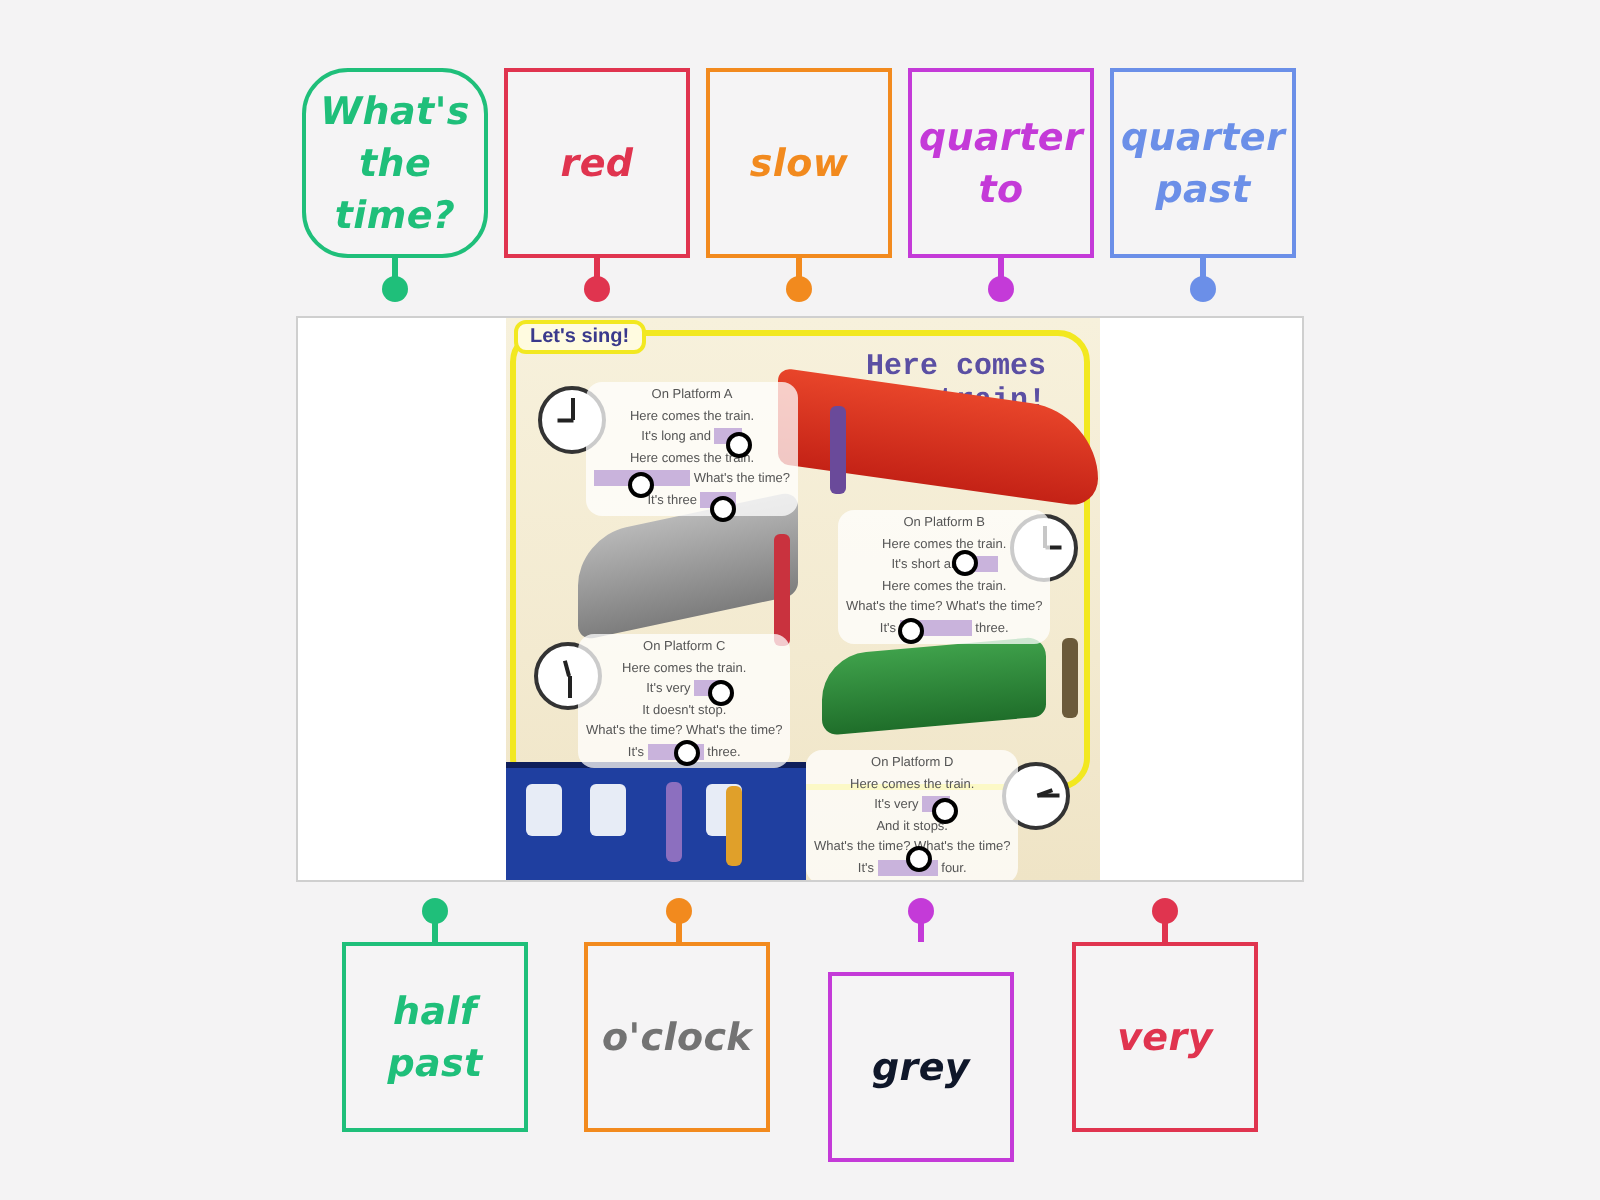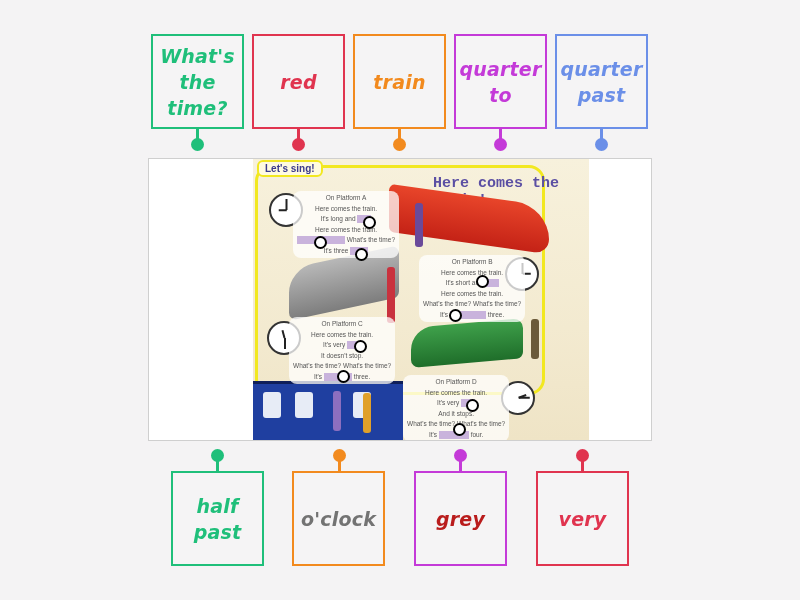--- a/index.html
+++ b/index.html
@@ -18,21 +18,21 @@
   }
   .card span { white-space:pre-line; }
   .stem { position:absolute; width:3px; }
   .dot { position:absolute; width:13px; height:13px; border-radius:50%; }
 
   .frame {
     position:absolute; left:148px; top:158px; width:502px; height:281px;
     border:1px solid #cfcfcf; background:#ffffff; overflow:hidden;
   }
   .book {
-    position:absolute; left:104px; top:0; width:336px; height:281px;
+    position:absolute; left:104px; top:0; width:297px; height:281px;
     background:linear-gradient(180deg,#f7f1dc 0%,#f3ead0 60%,#efe4c6 100%);
   }
   .yellow-ring {
     position:absolute; left:2px; top:6px; width:290px; height:230px;
     border:3px solid #f2e820; border-radius:16px; box-sizing:border-box;
   }
   .sing-tag {
     position:absolute; left:4px; top:1px; padding:1px 6px;
     background:#fffbe0; border:2px solid #f2e820; border-radius:6px;
     color:#3b3a8c; font-size:10px; font-weight:bold; font-family:"Liberation Sans", sans-serif;
@@ -82,36 +82,36 @@
   .person { position:absolute; width:8px; border-radius:3px; }
 
   .handle {
     position:absolute; width:9px; height:9px; border-radius:50%;
     border:2.5px solid #000; background:#fff;
   }
 </style>
 </head>
 <body>
 
-<div class="card" style="left:151px;top:34px;border-color:#1fbf7a;color:#1fbf7a;">
+<div class="card" style="left:151px;top:34px;border-color:#1fbf7a;color:#1fbf7a;border-radius:23px;">
     <span>What's
 the
 time?</span>
   </div>
 <div class="stem" style="left:196px;top:129px;height:10px;background:#1fbf7a;"></div>
 <div class="dot" style="left:191px;top:138px;background:#1fbf7a;"></div>
 
 <div class="card" style="left:252px;top:34px;border-color:#e0344f;color:#e0344f;">
     <span>red</span>
   </div>
 <div class="stem" style="left:297px;top:129px;height:10px;background:#e0344f;"></div>
 <div class="dot" style="left:292px;top:138px;background:#e0344f;"></div>
 
 <div class="card" style="left:353px;top:34px;border-color:#f28a1e;color:#f28a1e;">
-    <span>train</span>
+    <span>slow</span>
   </div>
 <div class="stem" style="left:398px;top:129px;height:10px;background:#f28a1e;"></div>
 <div class="dot" style="left:393px;top:138px;background:#f28a1e;"></div>
 
 <div class="card" style="left:454px;top:34px;border-color:#c43ad8;color:#c43ad8;">
     <span>quarter
 to</span>
   </div>
 <div class="stem" style="left:499px;top:129px;height:10px;background:#c43ad8;"></div>
 <div class="dot" style="left:494px;top:138px;background:#c43ad8;"></div>
@@ -201,21 +201,21 @@
   </div>
 
 <div class="dot" style="left:333px;top:449px;background:#f28a1e;"></div>
 <div class="stem" style="left:338px;top:460px;height:11px;background:#f28a1e;"></div>
 <div class="card" style="left:292px;top:471px;border-color:#f28a1e;color:#737373;">
     <span>o'clock</span>
   </div>
 
 <div class="dot" style="left:454px;top:449px;background:#c43ad8;"></div>
 <div class="stem" style="left:459px;top:460px;height:11px;background:#c43ad8;"></div>
-<div class="card" style="left:414px;top:471px;border-color:#c43ad8;color:#b91c1c;">
+<div class="card" style="left:414px;top:486px;border-color:#c43ad8;color:#0f172a;">
     <span>grey</span>
   </div>
 
 <div class="dot" style="left:576px;top:449px;background:#e0344f;"></div>
 <div class="stem" style="left:581px;top:460px;height:11px;background:#e0344f;"></div>
 <div class="card" style="left:536px;top:471px;border-color:#e0344f;color:#e0344f;">
     <span>very</span>
   </div>
 
 </body></html>

